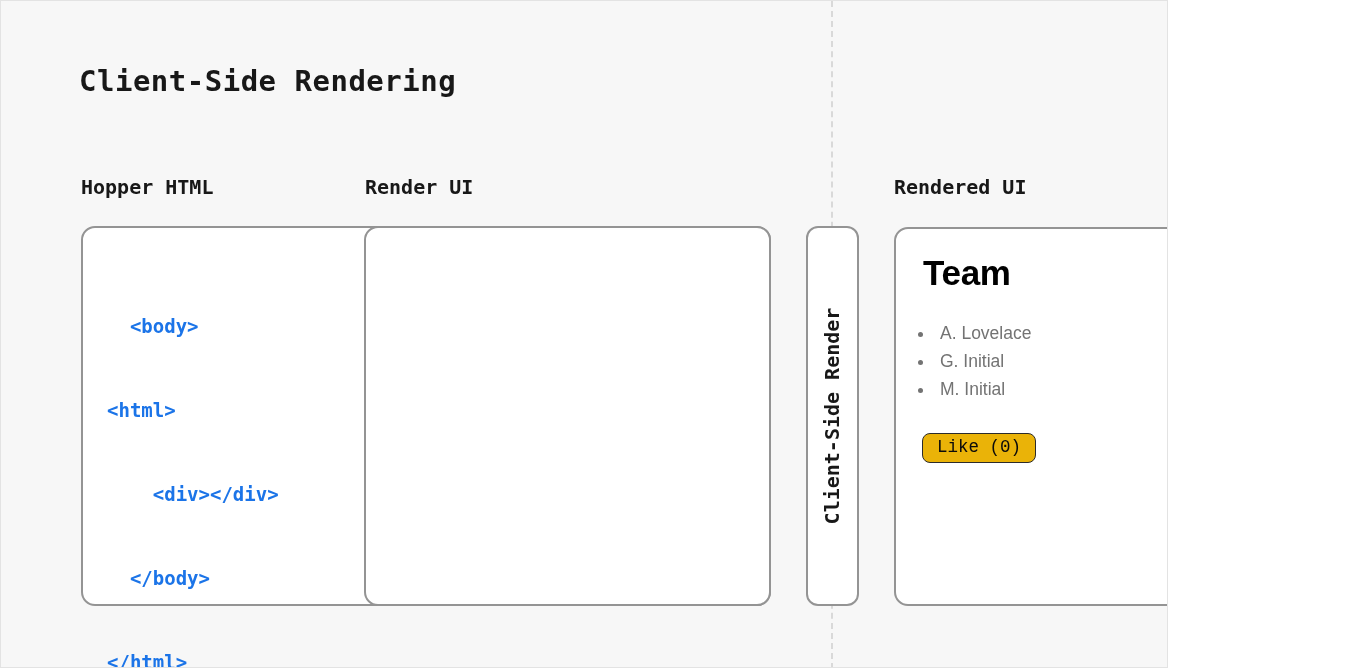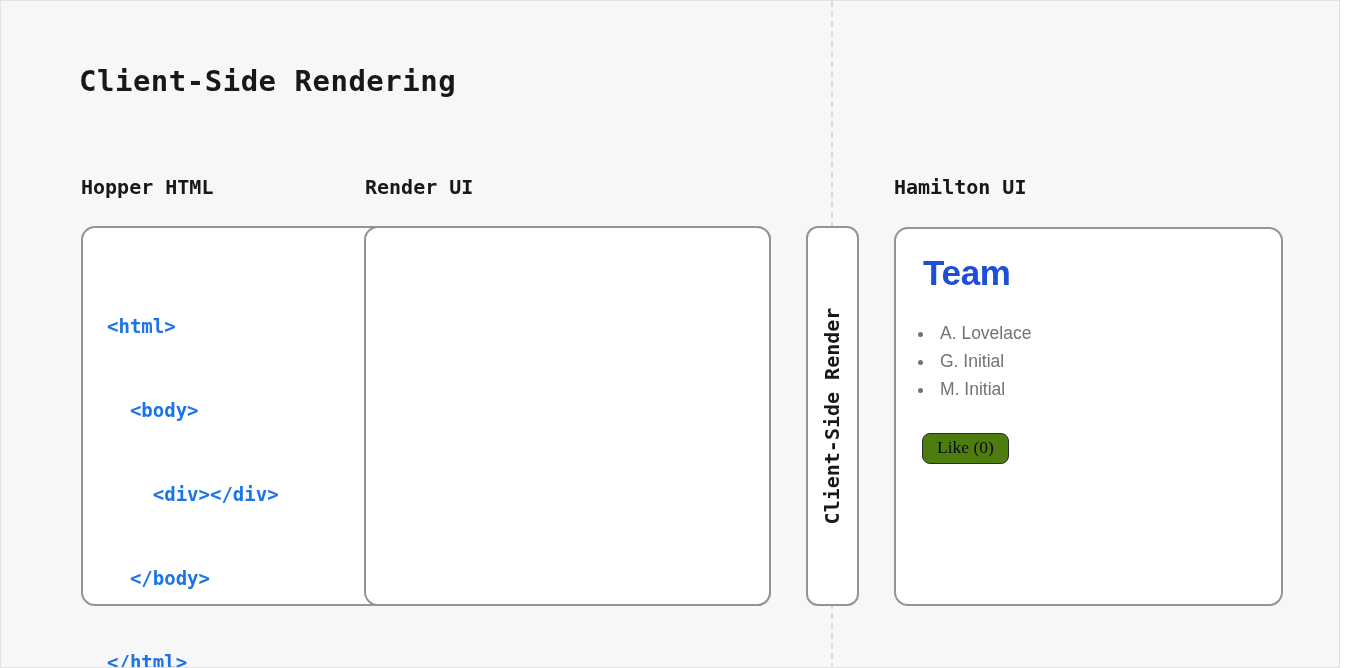--- a/index.html
+++ b/index.html
@@ -1,19 +1,19 @@
 <!DOCTYPE html>
 <html><head>
 <meta charset="utf-8">
 <style>
   * { margin: 0; padding: 0; box-sizing: border-box; }
   html, body { background: #ffffff; }
   .canvas {
     position: relative;
-    width: 1340px;
+    width: 1168px;
     height: 668px;
     background: #f7f7f7;
     border: 1px solid #e3e3e3;
     overflow: hidden;
     font-family: "Liberation Sans", sans-serif;
     color: #141414;
   }
   .mono { font-family: "DejaVu Sans Mono", "Liberation Mono", monospace; }
 
   
@@ -91,63 +91,63 @@
     font-size: 20px;
     font-weight: 700;
     color: #181818;
   }
 
   
   .panel-rendered-ui .card-inner { padding: 24px 26px 0 27px; }
   .card-heading {
     font-size: 35px;
     font-weight: 700;
-    color: #1d4ed8;
+    color: #000000;
     letter-spacing: -0.3px;
   }
   .team-list {
     margin-top: 26px;
     margin-left: 12px;
     list-style: disc;
     font-size: 17.5px;
     line-height: 28px;
     color: #737373;
   }
   .team-list li { padding-left: 5px; }
   .like-button {
     margin-top: 30px;
     margin-left: -1px;
     display: inline-block;
-    background: #4d7c0f;
+    background: #eab308;
     border: 1.5px solid #2b2b2b;
     border-radius: 8px;
     padding: 3px 14px 5px 14px;
-    font-family: Liberation Serif, serif;
+    font-family: Liberation Mono, monospace;
     font-size: 17.5px;
     color: #0b0b0b;
     cursor: pointer;
   }
 </style>
 </head>
 <body>
 
 <div class="canvas">
 
   <div class="dashed-line"></div>
 
   <h1 class="page-title mono">Client-Side Rendering</h1>
 
   <div class="col-label mono label-initial-html">Hopper HTML</div>
   <div class="col-label mono label-initial-ui">Render UI</div>
-  <div class="col-label mono label-rendered-ui">Hamilton UI</div>
+  <div class="col-label mono label-rendered-ui">Rendered UI</div>
 
   <div class="panel panel-initial-html">
     <div class="code-block mono">
+      <div class="code-line">  &lt;body&gt;</div>
       <div class="code-line">&lt;html&gt;</div>
-      <div class="code-line">  &lt;body&gt;</div>
       <div class="code-line">    &lt;div&gt;&lt;/div&gt;</div>
       <div class="code-line">  &lt;/body&gt;</div>
       <div class="code-line">&lt;/html&gt;</div>
     </div>
   </div>
 
   <div class="panel panel-initial-ui"></div>
 
   <div class="render-badge">
     <span class="badge-text mono">Client-Side Render</span>

